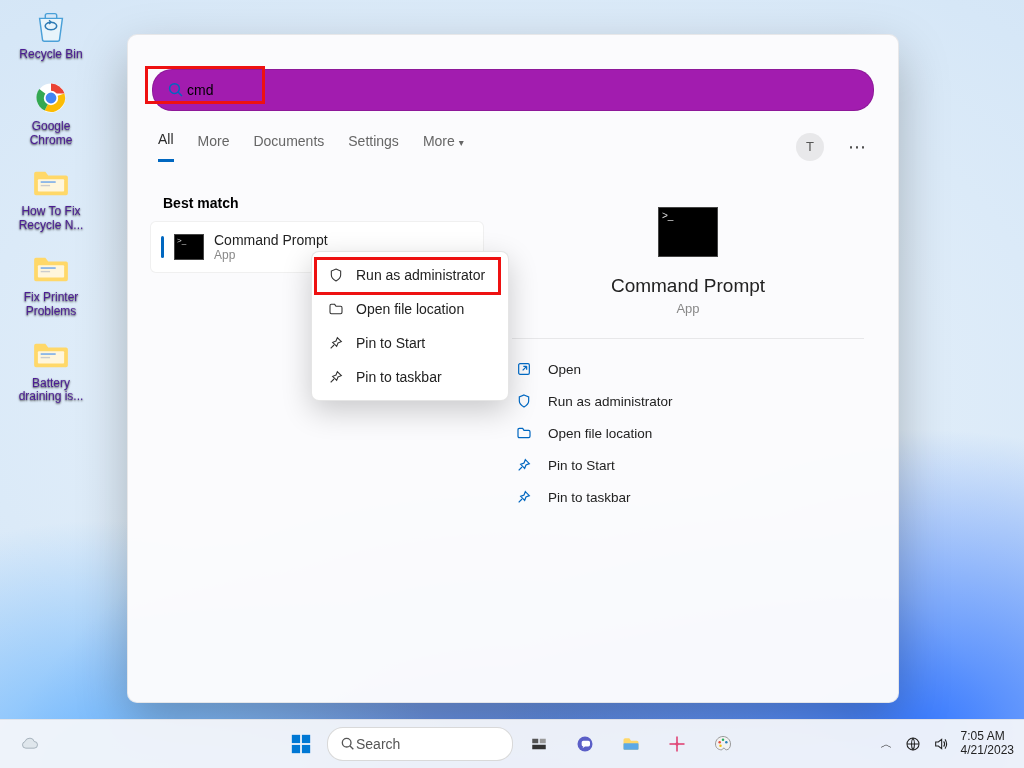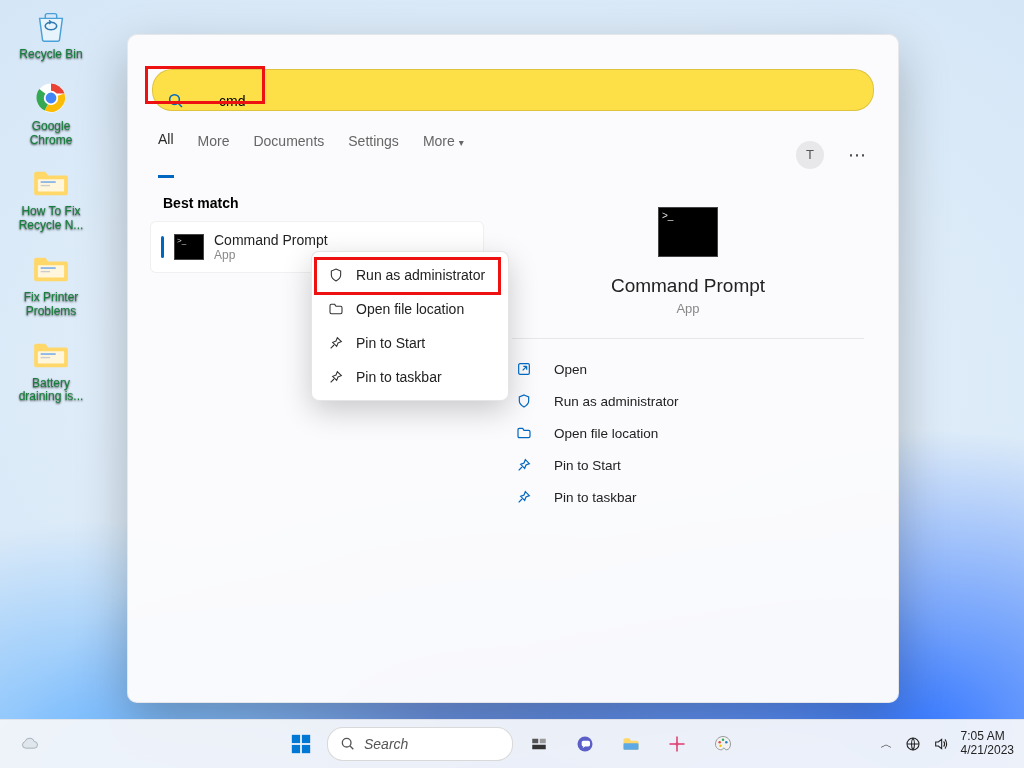--- a/index.html
+++ b/index.html
@@ -17,21 +17,21 @@
       radial-gradient(ellipse 900px 700px at 50% 115%, #1a56d6 0%, rgba(26,86,214,0) 60%),
       radial-gradient(ellipse 1200px 800px at 50% 50%, #eaf3fb 0%, #d6e7f7 60%, #cddff3 100%);
   }
   
   .desktop-icons {
     position: absolute; top: 6px; left: 6px; width: 90px;
     display: flex; flex-direction: column; gap: 16px;
   }
   .di {
     display: flex; flex-direction: column; align-items: center;
-    color: #15803d; text-shadow: 0 1px 2px rgba(0,0,0,0.8);
+    color: #4c1d95; text-shadow: 0 1px 2px rgba(0,0,0,0.8);
     font-size: 12px; text-align: center; line-height: 1.15;
     cursor: pointer;
   }
   .di .icon-box { width: 40px; height: 40px; display:flex; align-items:center; justify-content:center; margin-bottom:2px;}
   .di .label { max-width: 82px; }
   .folder-svg { width: 38px; height: 30px; }
   
   .flyout {
     position: absolute;
     left: 127px; top: 34px;
@@ -39,46 +39,45 @@
     background: rgba(251,251,253,0.98);
     border: 1px solid rgba(0,0,0,0.08);
     border-radius: 10px;
     box-shadow: 0 20px 50px rgba(0,0,0,0.25);
   }
   .searchbar-row {
     position: absolute; left: 24px; top: 34px; right: 24px;
   }
   .searchbar {
     height: 40px;
-    background: #fde047;
+    background: #a21caf;
     border: 1px solid rgba(0,0,0,0.12);
     border-radius: 20px;
-    display: flex; align-items: flex-end;
+    display: flex; align-items: center;
     padding: 0 14px;
-    gap: 32px;
   }
   .searchbar input {
     border: none; outline: none; flex: 1;
     font-size: 14px; background: transparent;
   }
   .search-highlight {
     position: absolute;
     left: 145px; top: 66px;
     width: 114px; height: 32px;
     border: 3px solid #e11;
     pointer-events: none;
   }
   .tabs {
     position: absolute; left: 30px; top: 96px; right: 30px;
     display: flex; align-items: center;
     gap: 24px;
     font-size: 14px;
     color: #666;
   }
-  .tabs .tab { cursor: pointer; padding-bottom: 28px; }
+  .tabs .tab { cursor: pointer; padding-bottom: 12px; }
   .tabs .tab.active { color: #2b2b2b; border-bottom: 3px solid #0067c0; font-weight:400;}
   .tabs .spacer { flex: 1; }
   .avatar {
     width: 28px; height: 28px; border-radius: 50%;
     background: #e8e8ea; display:flex; align-items:center; justify-content:center;
     font-size: 13px; color:#555; cursor:pointer;
   }
   .more-dots { font-size: 18px; color:#444; cursor:pointer; letter-spacing:2px;}
   .results-left {
     position: absolute; left: 22px; top: 150px; width: 334px;
@@ -134,41 +133,41 @@
     width: 58px; height: 48px; background:#000; border:1px solid #444; position:relative;
   }
   .details .hero-thumb::before{content:">_"; color:#ddd; font-size:10px; position:absolute; top:2px; left:3px;}
   .details h2 { font-size: 19px; font-weight: 400; margin: 18px 0 4px 0; color:#222;}
   .details .sub { font-size: 13px; color:#888;}
   .details .actions {
     width: 100%; padding-top: 14px;
     display: flex; flex-direction: column; gap: 0;
   }
   .details .act {
-    display: flex; align-items: center; gap: 22px;
+    display: flex; align-items: center; gap: 16px;
     padding: 8px 4px;
     font-size: 13.5px; color:#222; cursor:pointer;
   }
   .details .act svg { flex-shrink:0;}
   
   .taskbar {
     position: absolute; left:0; right:0; bottom:0;
     height: 48px;
     background: rgba(243,246,250,0.95);
     border-top: 1px solid rgba(0,0,0,0.06);
     display: flex; align-items: center;
   }
   .taskbar .left-edge { position:absolute; left:10px; display:flex; align-items:center;}
   .taskbar .center { position:absolute; left:50%; transform:translateX(-50%); display:flex; align-items:center; gap:6px;}
   .tb-btn { width:40px; height:40px; display:flex; align-items:center; justify-content:center; border-radius:4px; cursor:pointer;}
   .tb-search {
-    display:flex; align-items:center; gap:8px;
+    display:flex; align-items:center; 
     background:#fff; border:1px solid rgba(0,0,0,0.15);
     height:32px; border-radius:16px; padding:0 12px; width:160px;
-    font-size:14px; color:#555; cursor:text;font-style:italic;
+    font-size:14px; color:#555; cursor:text;
   }
   .taskbar .tray {
     position:absolute; right:10px; display:flex; align-items:center; gap:12px;
     font-size:12px; color:#222;
   }
   .taskbar .clock { text-align:left; line-height:1.15;}
   .icon16{width:16px;height:16px;}
   .icon18{width:18px;height:18px;}
   .icon20{width:20px;height:20px;}
   .chev{font-size:10px; color:#666;}

